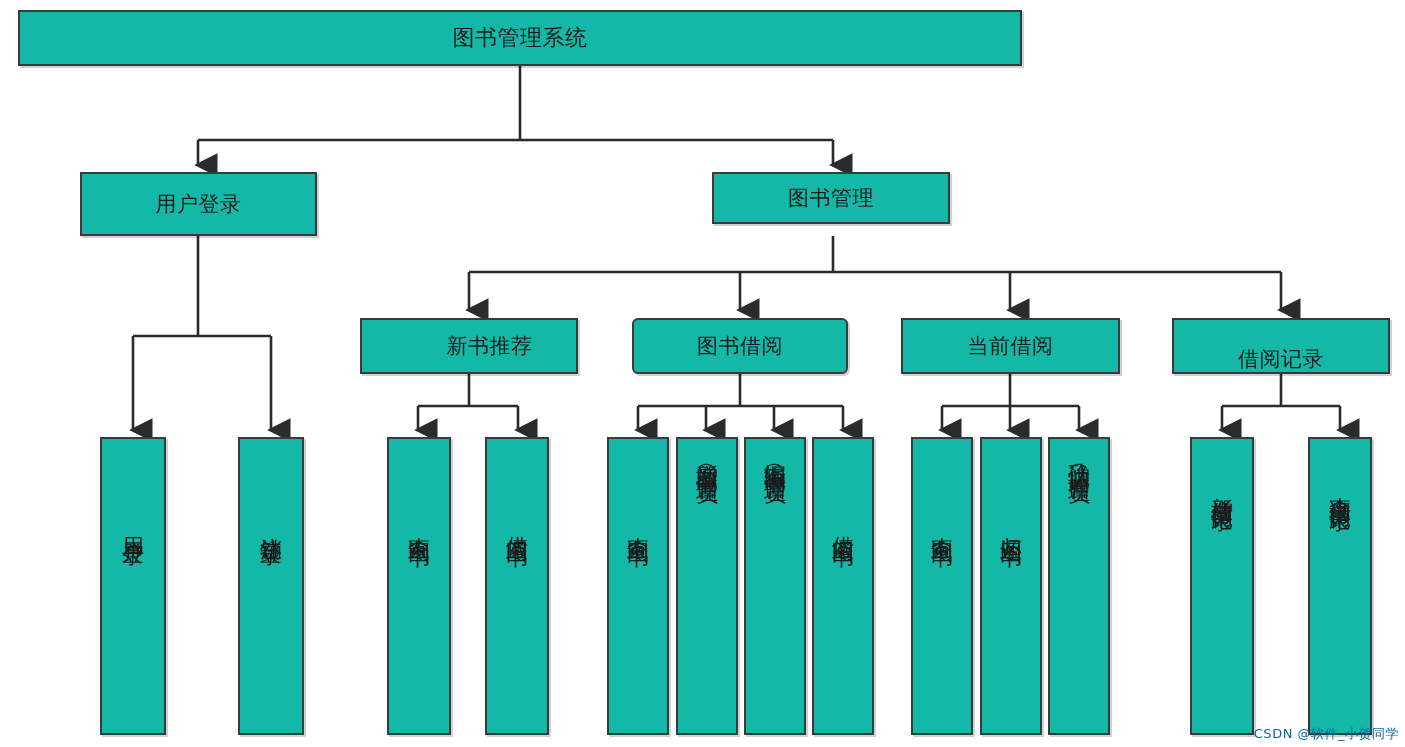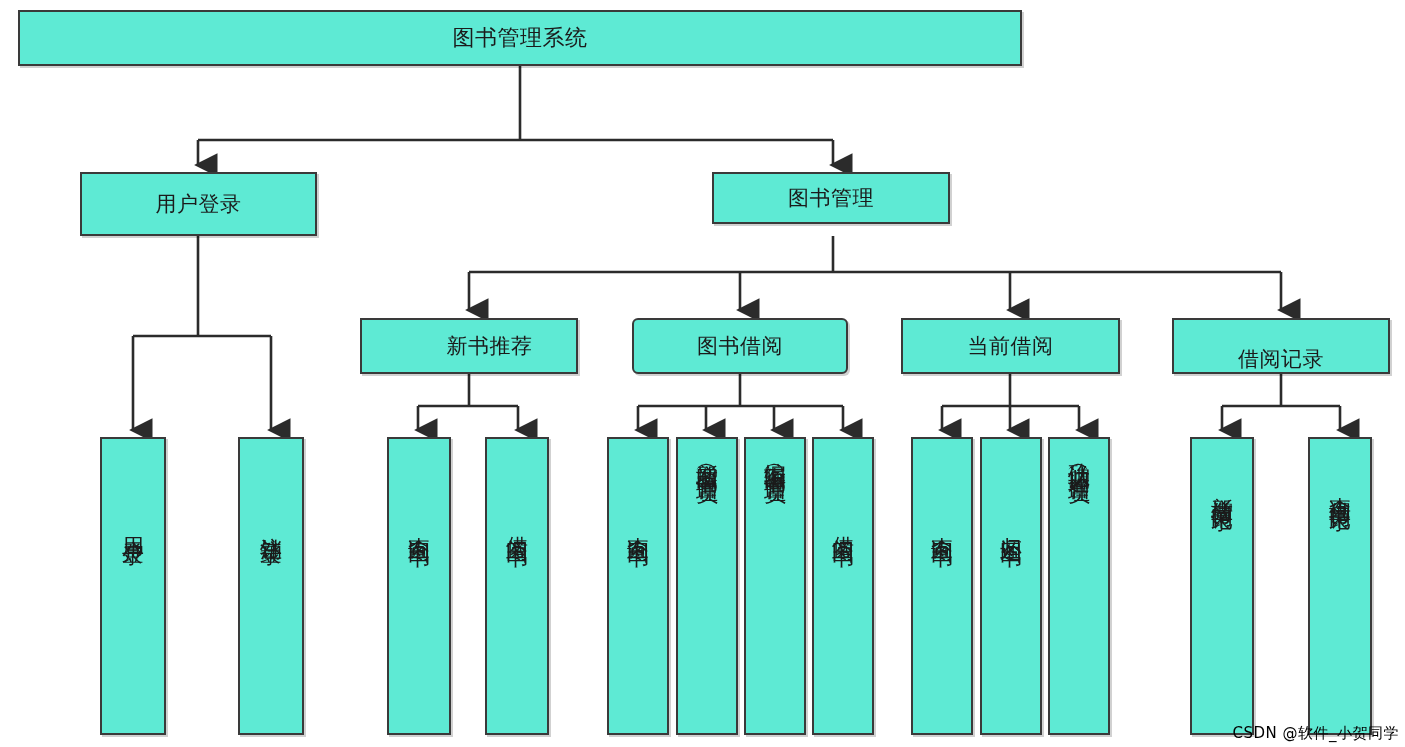--- a/index.html
+++ b/index.html
@@ -18,21 +18,21 @@
   #edges {
     position: absolute;
     left: 0; top: 0;
     width: 1405px;
     height: 747px;
     pointer-events: none;
   }
   .node {
     position: absolute;
     box-sizing: border-box;
-    background: #5eead4;
+    background: #14b8a6;
     border: 2px solid #3a3a3a;
     box-shadow: 2px 2px 0 rgba(0,0,0,0.18);
     display: flex;
     align-items: center;
     justify-content: center;
     color: #1b1b1b;
     z-index: 2;
   }
   .node-label {
     display: block;
@@ -59,22 +59,22 @@
     text-orientation: upright;
     font-size: 22px;
     line-height: 1;
     letter-spacing: 3px;
     white-space: nowrap;
   }
   #watermark {
     position: absolute;
     right: 6px;
     bottom: 4px;
-    font-size: 15px;
-    color: #000000;
+    font-size: 13px;
+    color: #0369a1;
     letter-spacing: 0.5px;
     z-index: 3;
     white-space: nowrap;
     font-family: "DejaVu Sans", "Liberation Sans", sans-serif;
   }
 </style>
 </head>
 <body>
 
 <div id="canvas">

